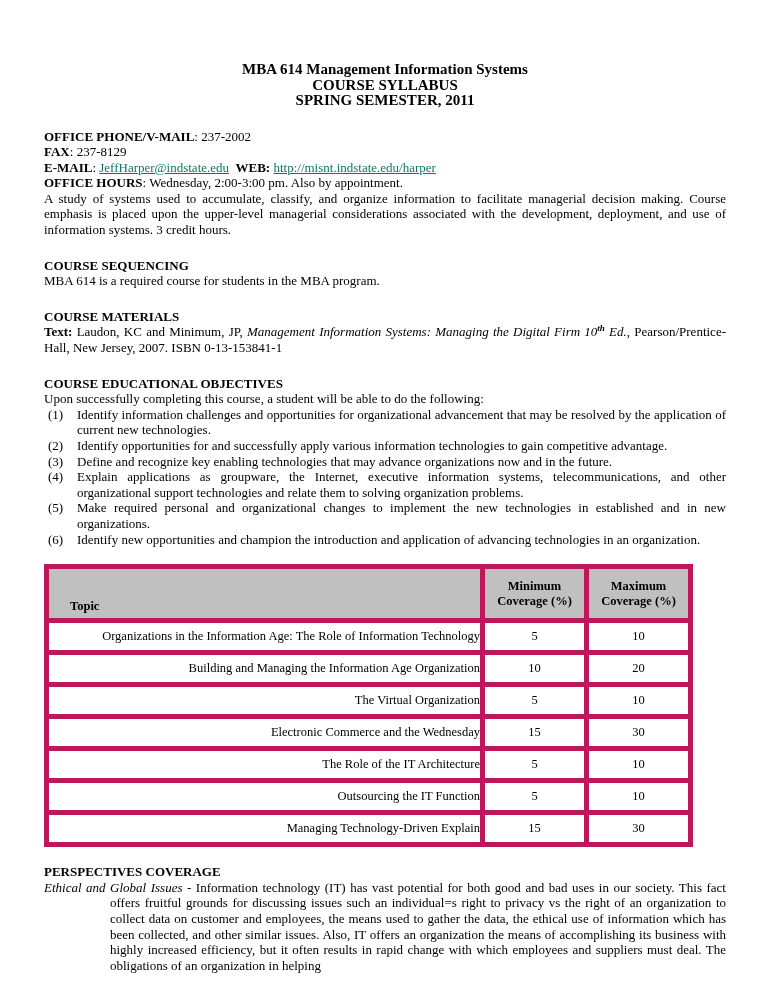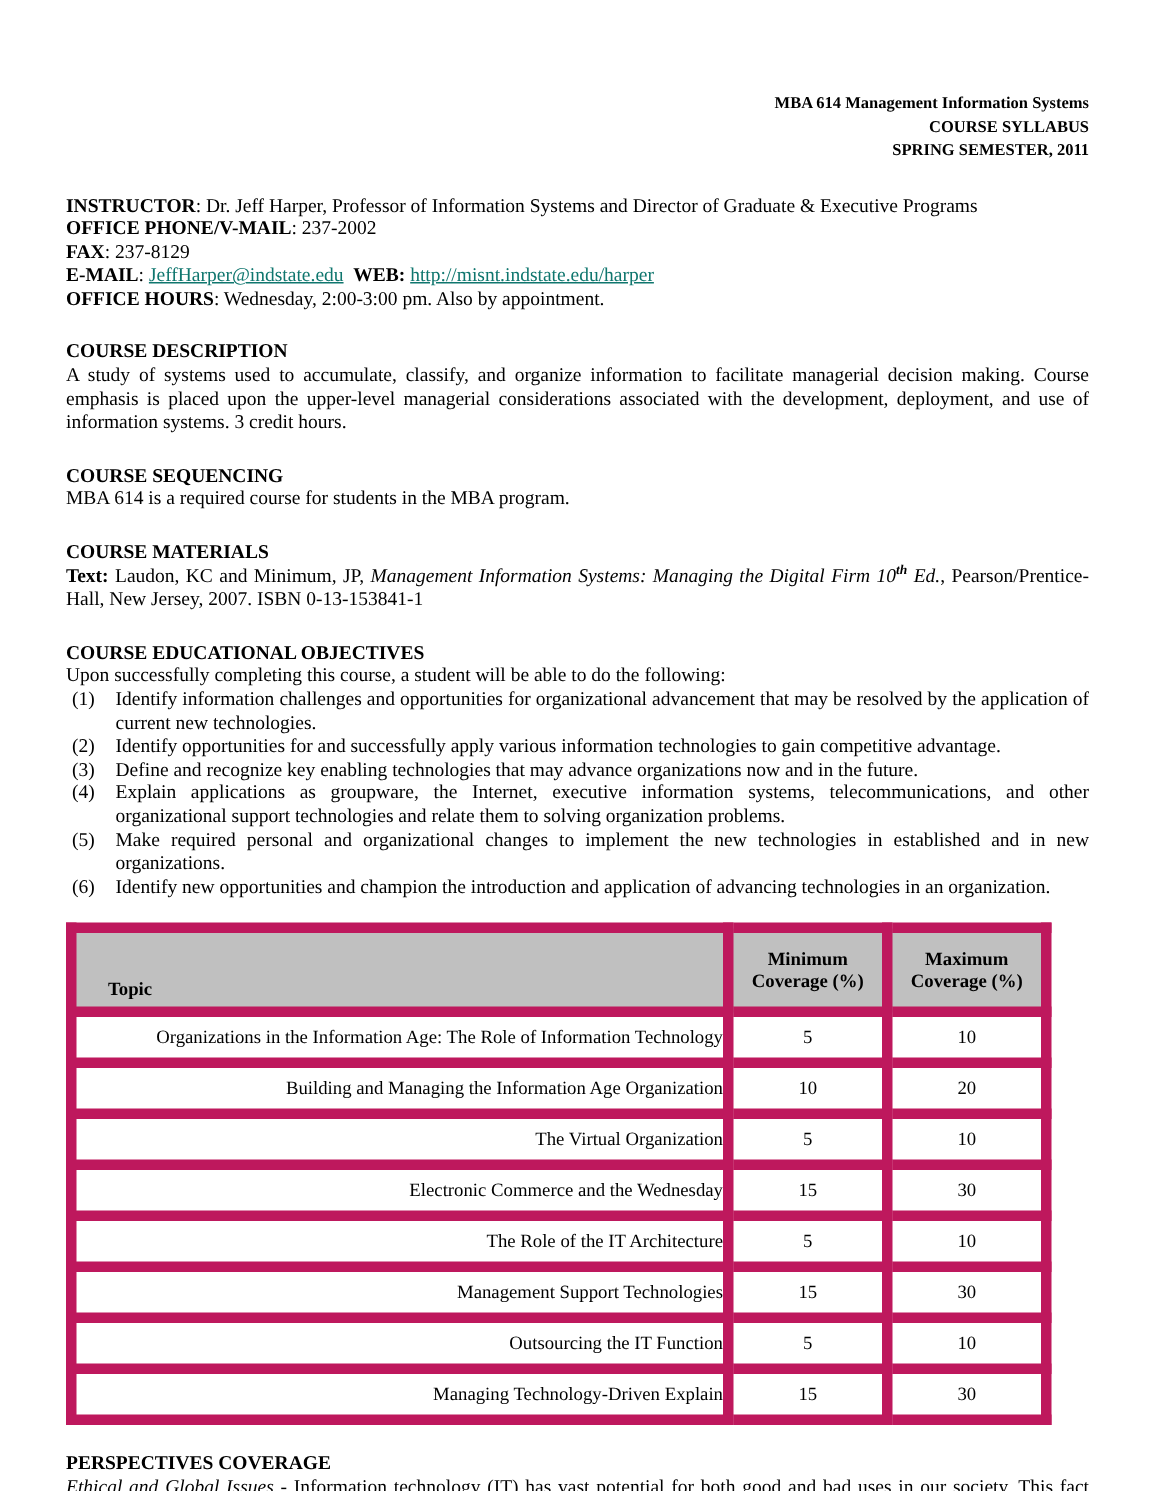--- a/index.html
+++ b/index.html
@@ -17,23 +17,23 @@
   .page {
     width: 768px;
     height: 994px;
     position: relative;
     box-sizing: border-box;
     padding: 62px 42px 0 44px;
   }
 
   
   .title-block {
-    text-align: right;
-    font-weight: bold;
-    font-size: 11px;
+    text-align: center;
+    font-weight: bold;
+    font-size: 15px;
     line-height: 15.5px;
   }
   .title-block .line { display: block; }
 
   
   .info-block {
     margin-top: 20px;
     font-size: 13px;
     line-height: 15.6px;
   }
@@ -82,21 +82,21 @@
   
   .topic-table {
     margin-top: 17px;
     border-collapse: collapse;
     width: 608px;
     font-size: 12.5px;
     table-layout: fixed;
   }
   .topic-table th,
   .topic-table td {
-    border: 7px solid #be185d;
+    border: 5px solid #be185d;
     padding: 0 0 0 21px;
     height: 27px;
     vertical-align: middle;
   }
   .topic-table thead th {
     background: #c0c0c0;
     font-weight: bold;
     height: 44px;
     line-height: 14.5px;
   }
@@ -138,28 +138,26 @@
 
 <div class="page">
 
   <div class="title-block">
     <span class="line">MBA 614 Management Information Systems</span>
     <span class="line">COURSE SYLLABUS</span>
     <span class="line">SPRING SEMESTER, 2011</span>
   </div>
 
   <div class="info-block">
-    <span class="info-line"><span class="info-label">INSTRUCTOR</span><span>:  Dr. Jeff Harper, Professor of Information Systems and Director of Graduate &amp; Executive Programs</span></span>
     <span class="info-line"><span class="info-label">OFFICE PHONE/V-MAIL</span><span>: 237-2002</span></span>
     <span class="info-line"><span class="info-label">FAX</span><span>: 237-8129</span></span>
     <span class="info-line"><span class="info-label">E-MAIL</span><span>: </span><a class="link" href="#">JeffHarper@indstate.edu</a><span>&nbsp;&nbsp;</span><span class="info-label">WEB:</span><span>&nbsp;</span><a class="link" href="#">http://misnt.indstate.edu/harper</a></span>
     <span class="info-line"><span class="info-label">OFFICE HOURS</span><span>: Wednesday, 2:00-3:00 pm.  Also by appointment.</span></span>
   </div>
 
-  <div class="sec-head">COURSE DESCRIPTION</div>
   <p class="body">A study of systems used to accumulate, classify, and organize information to facilitate managerial decision making.  Course emphasis is placed upon the upper-level managerial considerations associated with the development, deployment, and use of information systems.  3 credit hours.</p>
 
   <div class="sec-head">COURSE SEQUENCING</div>
   <p class="body">MBA 614 is a required course for students in the MBA program.</p>
 
   <div class="sec-head">COURSE MATERIALS</div>
   <p class="body"><span class="info-label">Text:</span><span> Laudon, KC and Minimum, JP, </span><span class="italic">Management Information Systems:  Managing the Digital Firm 10</span><sup class="italic">th</sup><span class="italic"> Ed.</span><span>, Pearson/Prentice-Hall, New Jersey, 2007.  ISBN 0-13-153841-1</span></p>
 
   <div class="sec-head">COURSE EDUCATIONAL OBJECTIVES</div>
   <p class="body">Upon successfully completing this course, a student will be able to do the following:</p>
@@ -200,25 +198,20 @@
         <td class="td-topic">Electronic Commerce and the Wednesday</td>
         <td class="td-num">15</td>
         <td class="td-num">30</td>
       </tr>
       <tr>
         <td class="td-topic">The Role of the IT Architecture</td>
         <td class="td-num">5</td>
         <td class="td-num">10</td>
       </tr>
       <tr>
-        <td class="td-topic">Management Support Technologies</td>
-        <td class="td-num">15</td>
-        <td class="td-num">30</td>
-      </tr>
-      <tr>
         <td class="td-topic">Outsourcing the IT Function</td>
         <td class="td-num">5</td>
         <td class="td-num">10</td>
       </tr>
       <tr>
         <td class="td-topic">Managing Technology-Driven Explain</td>
         <td class="td-num">15</td>
         <td class="td-num">30</td>
       </tr>
     </tbody>

